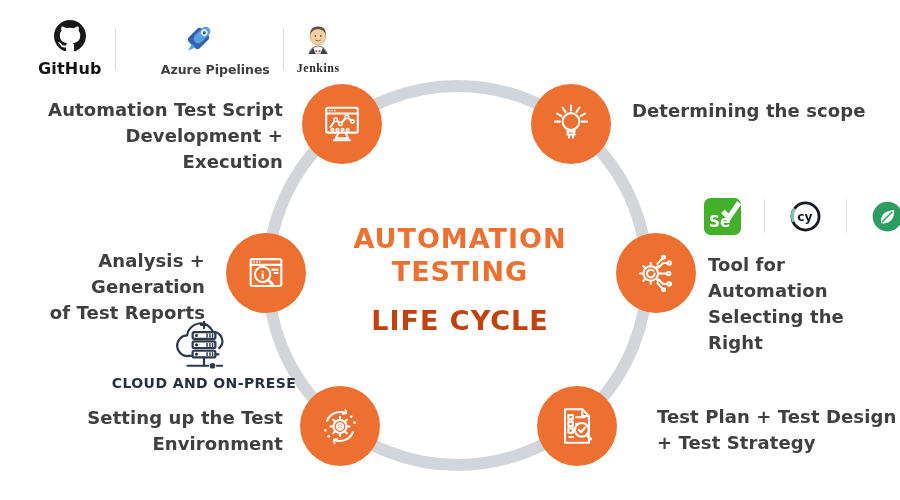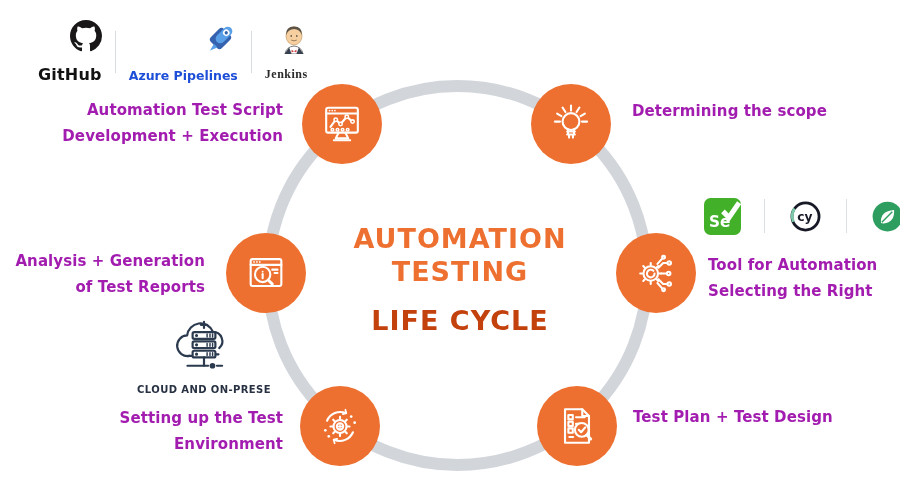--- a/index.html
+++ b/index.html
@@ -12,51 +12,51 @@
 
   
   .bubble{position:absolute;width:80px;height:80px;border-radius:50%;background:#ED7030;
           display:flex;align-items:center;justify-content:center;}
   .bubble svg{stroke:#fff;fill:none;stroke-width:2.2;stroke-linecap:round;stroke-linejoin:round;}
   .b-tl{left:302px;top:84px;}  .b-tr{left:531px;top:84px;}
   .b-r{left:616px;top:233px;}  .b-br{left:537px;top:386px;}
   .b-bl{left:300px;top:386px;} .b-l{left:226px;top:233px;}
 
   
-  .label{position:absolute;font-size:15px;font-weight:600;color:#a21caf;line-height:26px;letter-spacing:.1px;}
+  .label{position:absolute;font-size:18px;font-weight:600;color:#404040;line-height:26px;letter-spacing:.1px;}
   .lab-tl{left:40px;top:97px;width:243px;text-align:right;}
   .lab-tr{left:632px;top:98px;text-align:left;}
   .lab-r{left:708px;top:252px;text-align:left;}
-  .lab-br{left:633px;top:404px;text-align:left;}
+  .lab-br{left:657px;top:404px;text-align:left;}
   .lab-bl{left:40px;top:405px;width:243px;text-align:right;}
   .lab-l{left:8px;top:248px;width:197px;text-align:right;}
   .label span{display:block;}
 
   
   .title{position:absolute;left:310px;top:222px;width:300px;text-align:center;font-weight:800;}
   .title div{font-size:27px;line-height:33px;letter-spacing:1px;}
   .title .accent{color:#ED7030;}
   .title .dark{color:#c2410c;margin-top:16px;}
 
   
   .logos{position:absolute;left:38px;top:20px;display:flex;align-items:center;gap:13px;}
-  .logo{display:flex;flex-direction:column;align-items:flex-end;gap:13px;}
+  .logo{display:flex;flex-direction:column;align-items:center;gap:7px;}
   .logo-sep{width:1px;height:42px;background:#D9DCE0;}
   .gh-label{font-weight:700;font-size:16px;color:#121212;letter-spacing:.2px;}
-  .az-label{font-size:12.5px;color:#1d4ed8;font-weight:600;}
+  .az-label{font-size:12.5px;color:#404040;font-weight:600;margin-left:32px;}
   .jk-label{font-family:"Liberation Serif","DejaVu Serif",serif;font-weight:700;font-size:12px;color:#2B2B2B;letter-spacing:.5px;}
 
   
   .tools{position:absolute;left:704px;top:197px;display:flex;align-items:center;gap:23px;height:38px;}
   .tool-sep{width:1px;height:34px;background:#DCDFE3;}
 
   
   .cloud{position:absolute;left:136px;top:314px;width:136px;display:flex;flex-direction:column;align-items:center;}
   .cloud svg{stroke:#2B3A4E;fill:none;stroke-width:2.1;stroke-linecap:round;stroke-linejoin:round;}
-  .cloud-label{font-size:10px;font-weight:700;color:#273142;letter-spacing:.4px;margin-top:10px;white-space:nowrap;}
+  .cloud-label{font-size:14px;font-weight:700;color:#273142;letter-spacing:.4px;margin-top:1px;white-space:nowrap;}
 </style>
 </head>
 <body>
 
 <div class="canvas">
 
   <div class="logos">
     <div class="logo">
       <svg width="32" height="32" viewBox="0 0 16 16">
         <path fill="#191717" d="M8 0C3.58 0 0 3.58 0 8c0 3.54 2.29 6.53 5.47 7.59.4.07.55-.17.55-.38 0-.19-.01-.82-.01-1.49-2.01.37-2.53-.49-2.69-.94-.09-.23-.48-.94-.82-1.13-.28-.15-.68-.52-.01-.53.63-.01 1.08.58 1.23.82.72 1.21 1.87.87 2.33.66.07-.52.28-.87.51-1.07-1.78-.2-3.64-.89-3.64-3.95 0-.87.31-1.59.82-2.15-.08-.2-.36-1.02.08-2.12 0 0 .67-.21 2.2.82.64-.18 1.32-.27 2-.27s1.36.09 2 .27c1.53-1.04 2.2-.82 2.2-.82.44 1.1.16 1.92.08 2.12.51.56.82 1.27.82 2.15 0 3.07-1.87 3.75-3.65 3.95.29.25.54.73.54 1.48 0 1.07-.01 1.93-.01 2.2 0 .21.15.46.55.38A8.01 8.01 0 0 0 16 8c0-4.42-3.58-8-8-8z"></path>
@@ -201,20 +201,21 @@
   </div>
   <div class="label lab-tr">
     <span>Determining the scope</span>
   </div>
   <div class="label lab-r">
     <span>Tool for Automation</span>
     <span>Selecting the Right</span>
   </div>
   <div class="label lab-br">
     <span>Test Plan + Test Design</span>
+    <span>+ Test Strategy</span>
   </div>
   <div class="label lab-l">
     <span>Analysis + Generation</span>
     <span>of Test Reports</span>
   </div>
   <div class="label lab-bl">
     <span>Setting up the Test</span>
     <span>Environment</span>
   </div>
 

